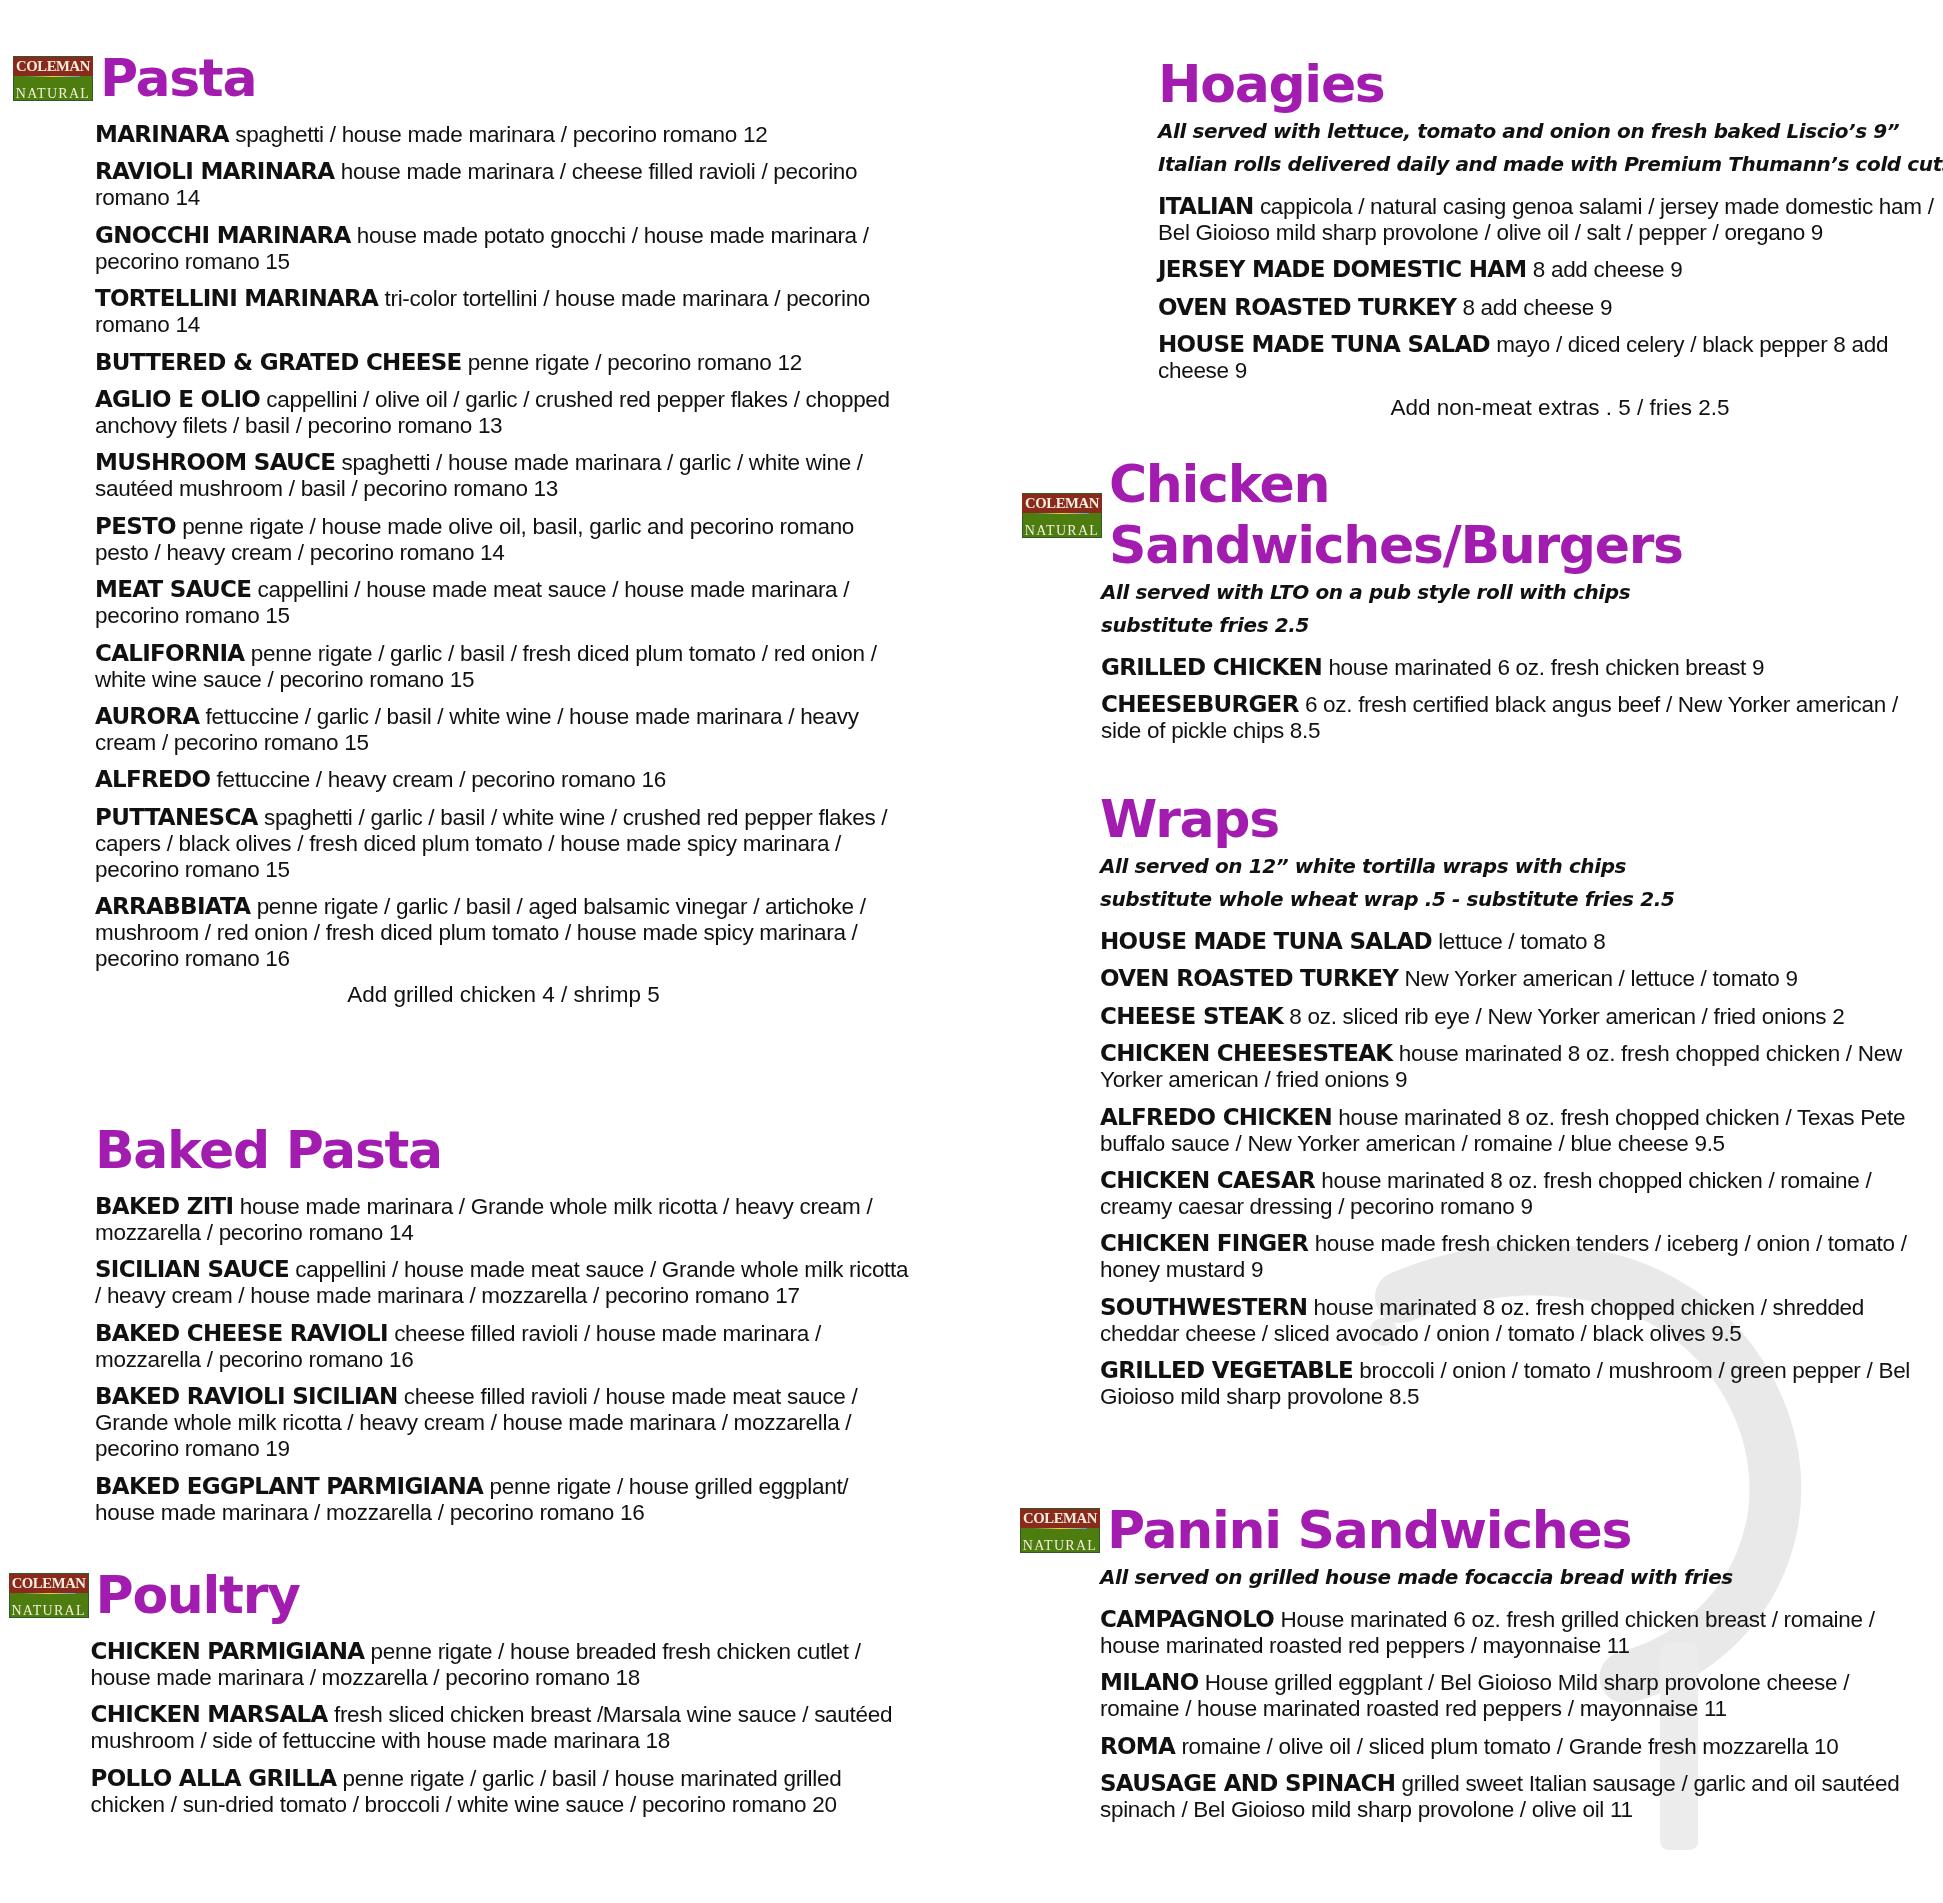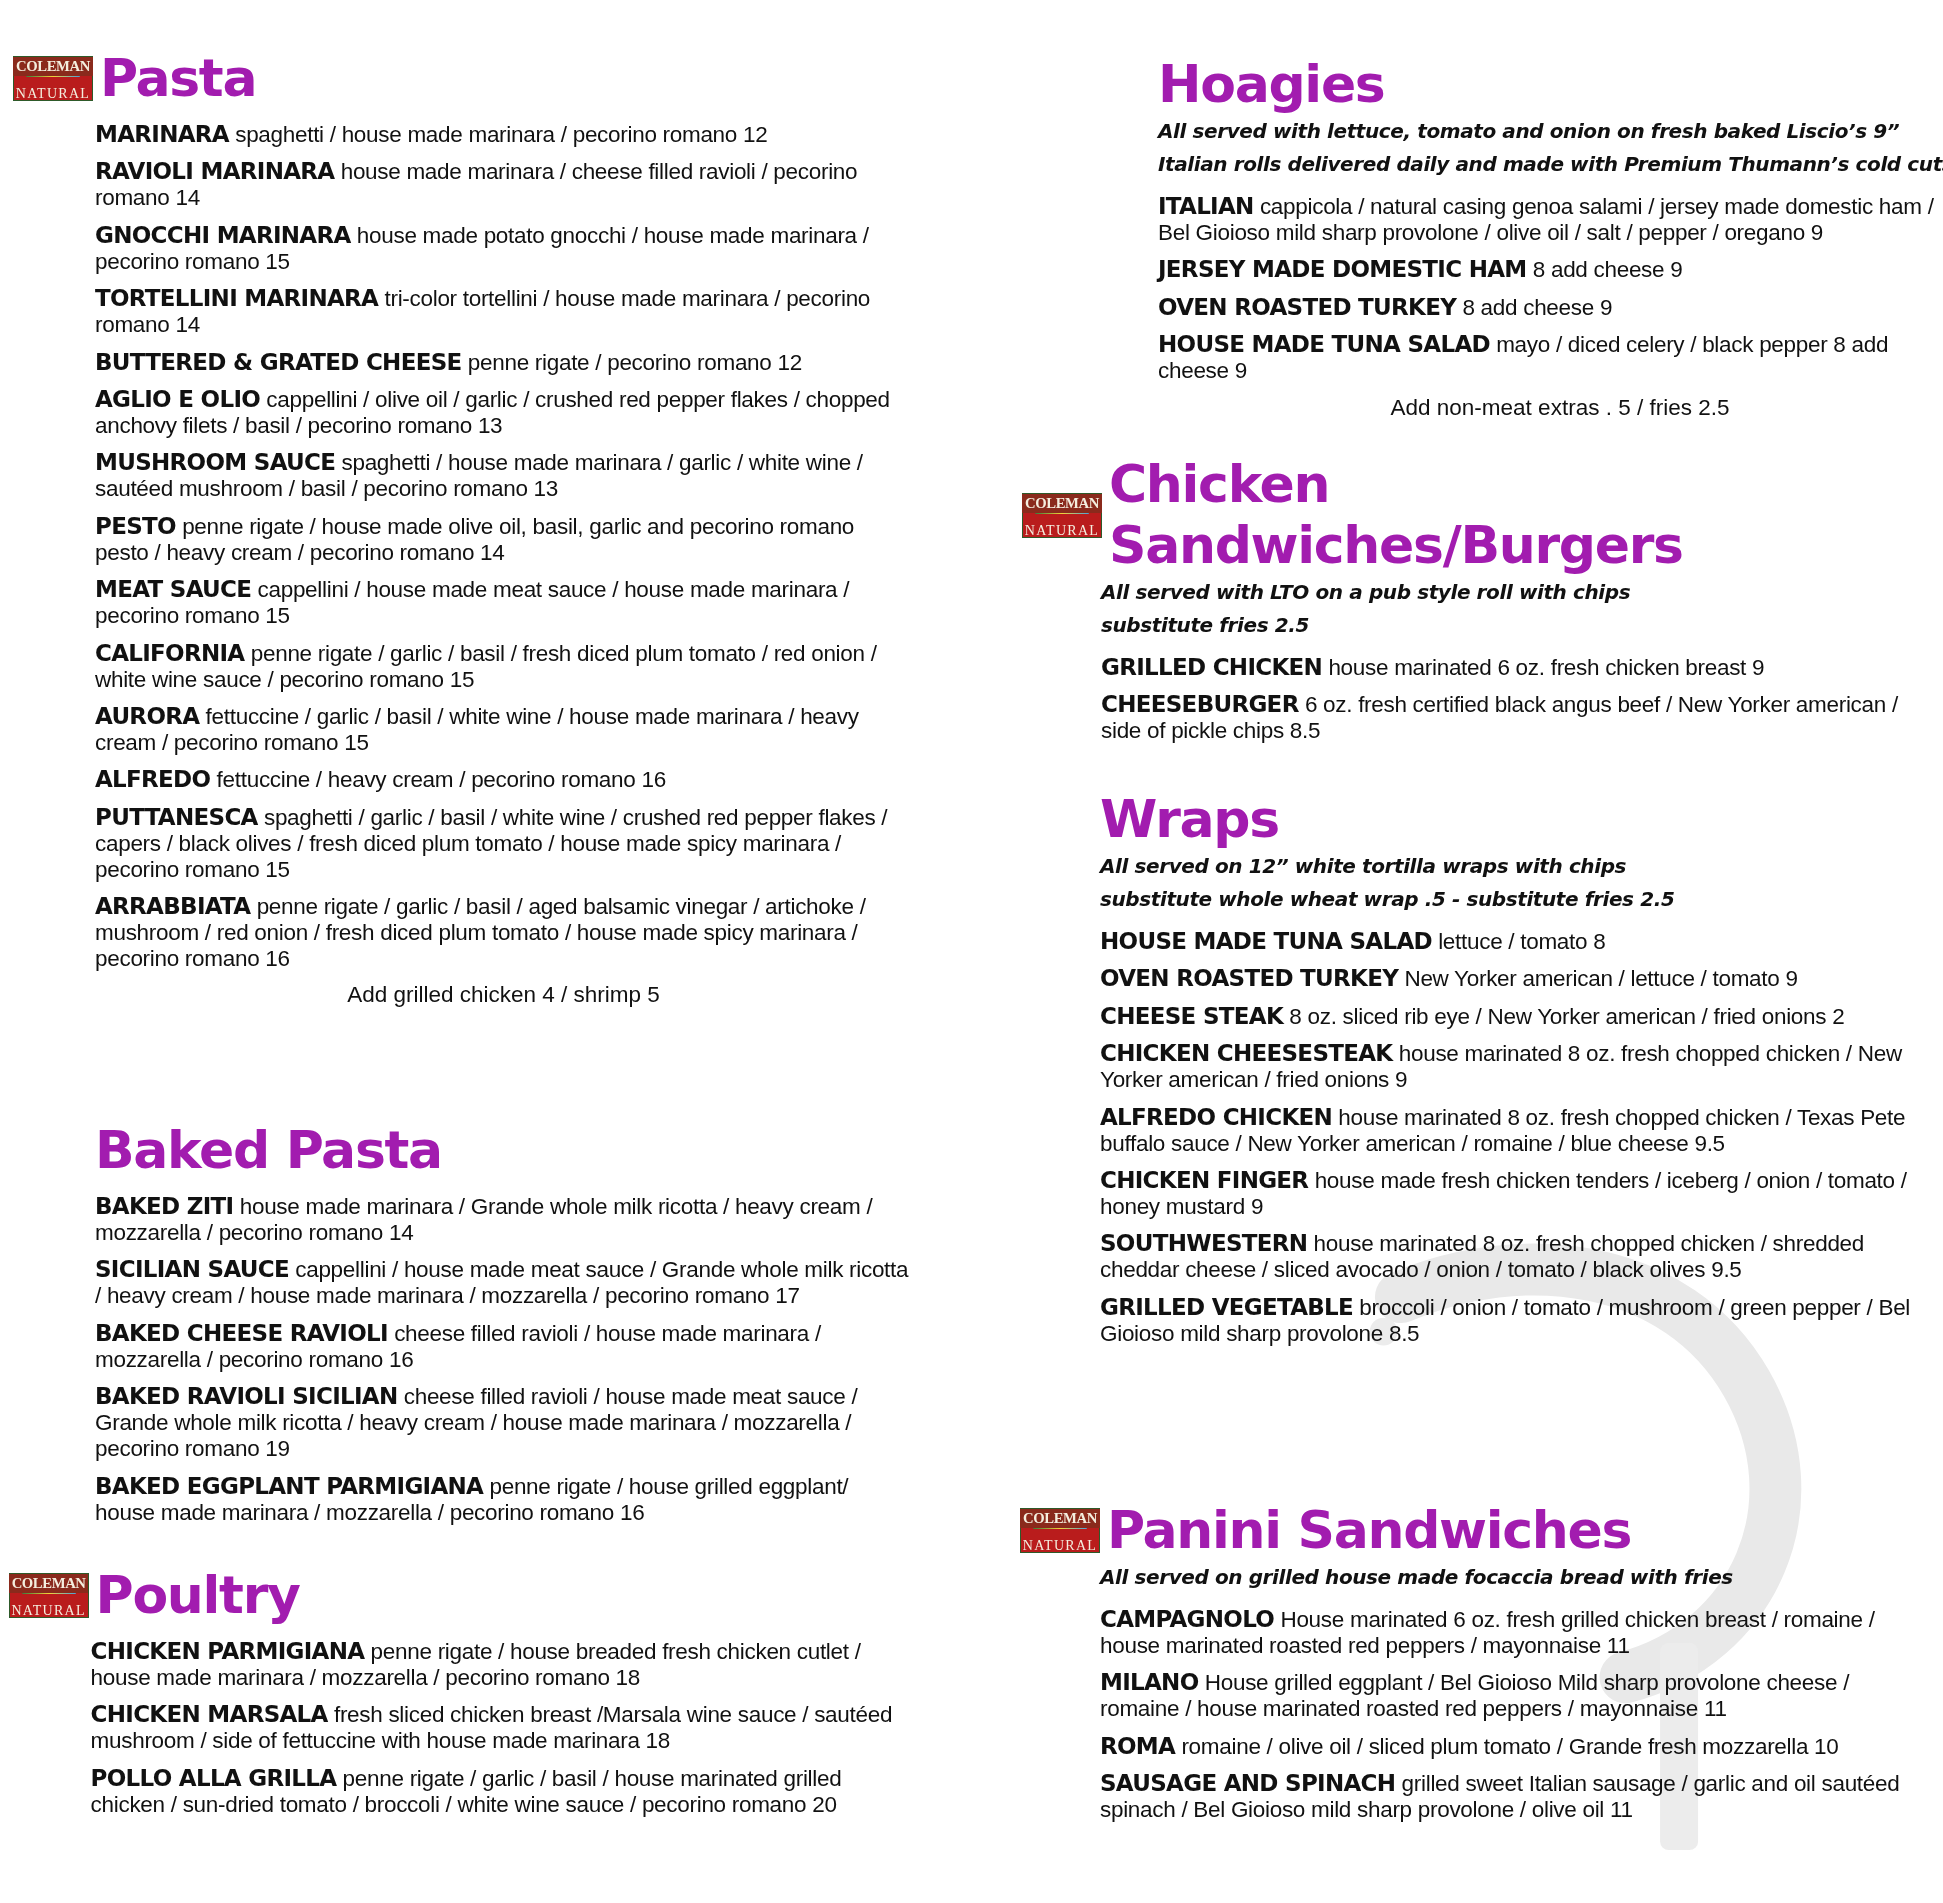--- a/index.html
+++ b/index.html
@@ -1,20 +1,20 @@
 <!DOCTYPE html>
 <html style="font-size:14px"><head>
 <meta charset="utf-8">
 <style>
   html,body{margin:0;padding:0;background:#ffffff;}
   body{width:1944px;height:1903px;position:relative;overflow:hidden;font-family:"Liberation Sans",sans-serif;color:#111;}
   .watermark{position:absolute;left:1349px;top:1193px;width:553px;height:692px;pointer-events:none;}
   .section{position:absolute;}
   .title-row{display:flex;align-items:center;}
-  .logo{width:80px;height:45px;background:#b91c1c;border:1.7px solid #2e5a2a;display:flex;flex-direction:column;align-items:center;justify-content:center;margin-right:7px;box-sizing:border-box;position:relative;}
+  .logo{width:80px;height:45px;background:#4d7c0f;border:1.7px solid #2e5a2a;display:flex;flex-direction:column;align-items:center;justify-content:center;margin-right:7px;box-sizing:border-box;position:relative;}
   .logo .top{font-family:"Liberation Serif",serif;font-weight:bold;font-size:14.7px;color:#f4eede;background:#8a2a1c;padding:0 2.6px;line-height:19px;letter-spacing:-0.4px;}
   .logo .arc{width:54px;height:6px;background:linear-gradient(90deg,#3a7d3a,#f3d23a,#4aa3d8);border-radius:0 0 26px 26px;}
   .logo .bottom{font-family:"Liberation Serif",serif;font-size:14px;color:#f4eede;letter-spacing:1.3px;line-height:12px;margin-top:11px;}
   .title{font-family:"DejaVu Sans",sans-serif;font-weight:bold;font-size:52px;letter-spacing:-1.3px;line-height:61px;color:#a21caf;}
   .subtitle{font-family:"DejaVu Sans",sans-serif;font-style:italic;font-weight:bold;font-size:20px;line-height:33px;letter-spacing:-0.4px;}
   .items{margin-top:12px;}
   .item{font-size:22.5px;line-height:26px;margin-bottom:10.4px;}
   .item .name{font-family:"DejaVu Sans",sans-serif;font-weight:bold;font-size:23px;letter-spacing:-0.7px;}
   .item .desc{font-family:"Liberation Sans",sans-serif;font-size:22.5px;letter-spacing:-0.3px;}
   .note{font-family:"Liberation Sans",sans-serif;font-size:22.5px;text-align:center;margin-top:7px;}
@@ -121,20 +121,21 @@
 <div class="section" style="left:1100px;top:789px;width:821px;">
   <div class="title">Wraps</div>
   <div class="subtitle">All served on 12” white tortilla wraps with chips</div>
   <div class="subtitle">substitute whole wheat wrap .5 - substitute fries 2.5</div>
   <div class="items">
     <div class="item"><span class="name">HOUSE MADE TUNA SALAD</span> <span class="desc">lettuce / tomato 8</span></div>
     <div class="item"><span class="name">OVEN ROASTED TURKEY</span> <span class="desc">New Yorker american / lettuce / tomato 9</span></div>
     <div class="item"><span class="name">CHEESE STEAK</span> <span class="desc"> 8 oz. sliced rib eye / New Yorker american / fried onions 2</span></div>
     <div class="item"><span class="name">CHICKEN CHEESESTEAK</span> <span class="desc">house marinated 8 oz. fresh chopped chicken / New Yorker american / fried onions 9</span></div>
     <div class="item"><span class="name">ALFREDO CHICKEN</span> <span class="desc">house marinated 8 oz. fresh chopped chicken / Texas Pete buffalo sauce / New Yorker american / romaine / blue cheese 9.5</span></div>
+    <div class="item"><span class="name">CHICKEN CAESAR</span> <span class="desc">house marinated 8 oz. fresh chopped chicken / romaine / creamy caesar dressing / pecorino romano 9</span></div>
     <div class="item"><span class="name">CHICKEN FINGER</span> <span class="desc">house made fresh chicken tenders / iceberg / onion / tomato / honey mustard 9</span></div>
     <div class="item"><span class="name">SOUTHWESTERN</span> <span class="desc">house marinated 8 oz. fresh chopped chicken / shredded cheddar cheese / sliced avocado / onion / tomato / black olives 9.5</span></div>
     <div class="item"><span class="name">GRILLED VEGETABLE</span> <span class="desc"> broccoli / onion / tomato / mushroom / green pepper / Bel Gioioso mild sharp provolone 8.5</span></div>
   </div>
 </div>
 
 <div class="section" style="left:1020px;top:1500px;width:899px;">
   <div class="title-row">
     <div class="logo">
       <span class="top">COLEMAN</span>

